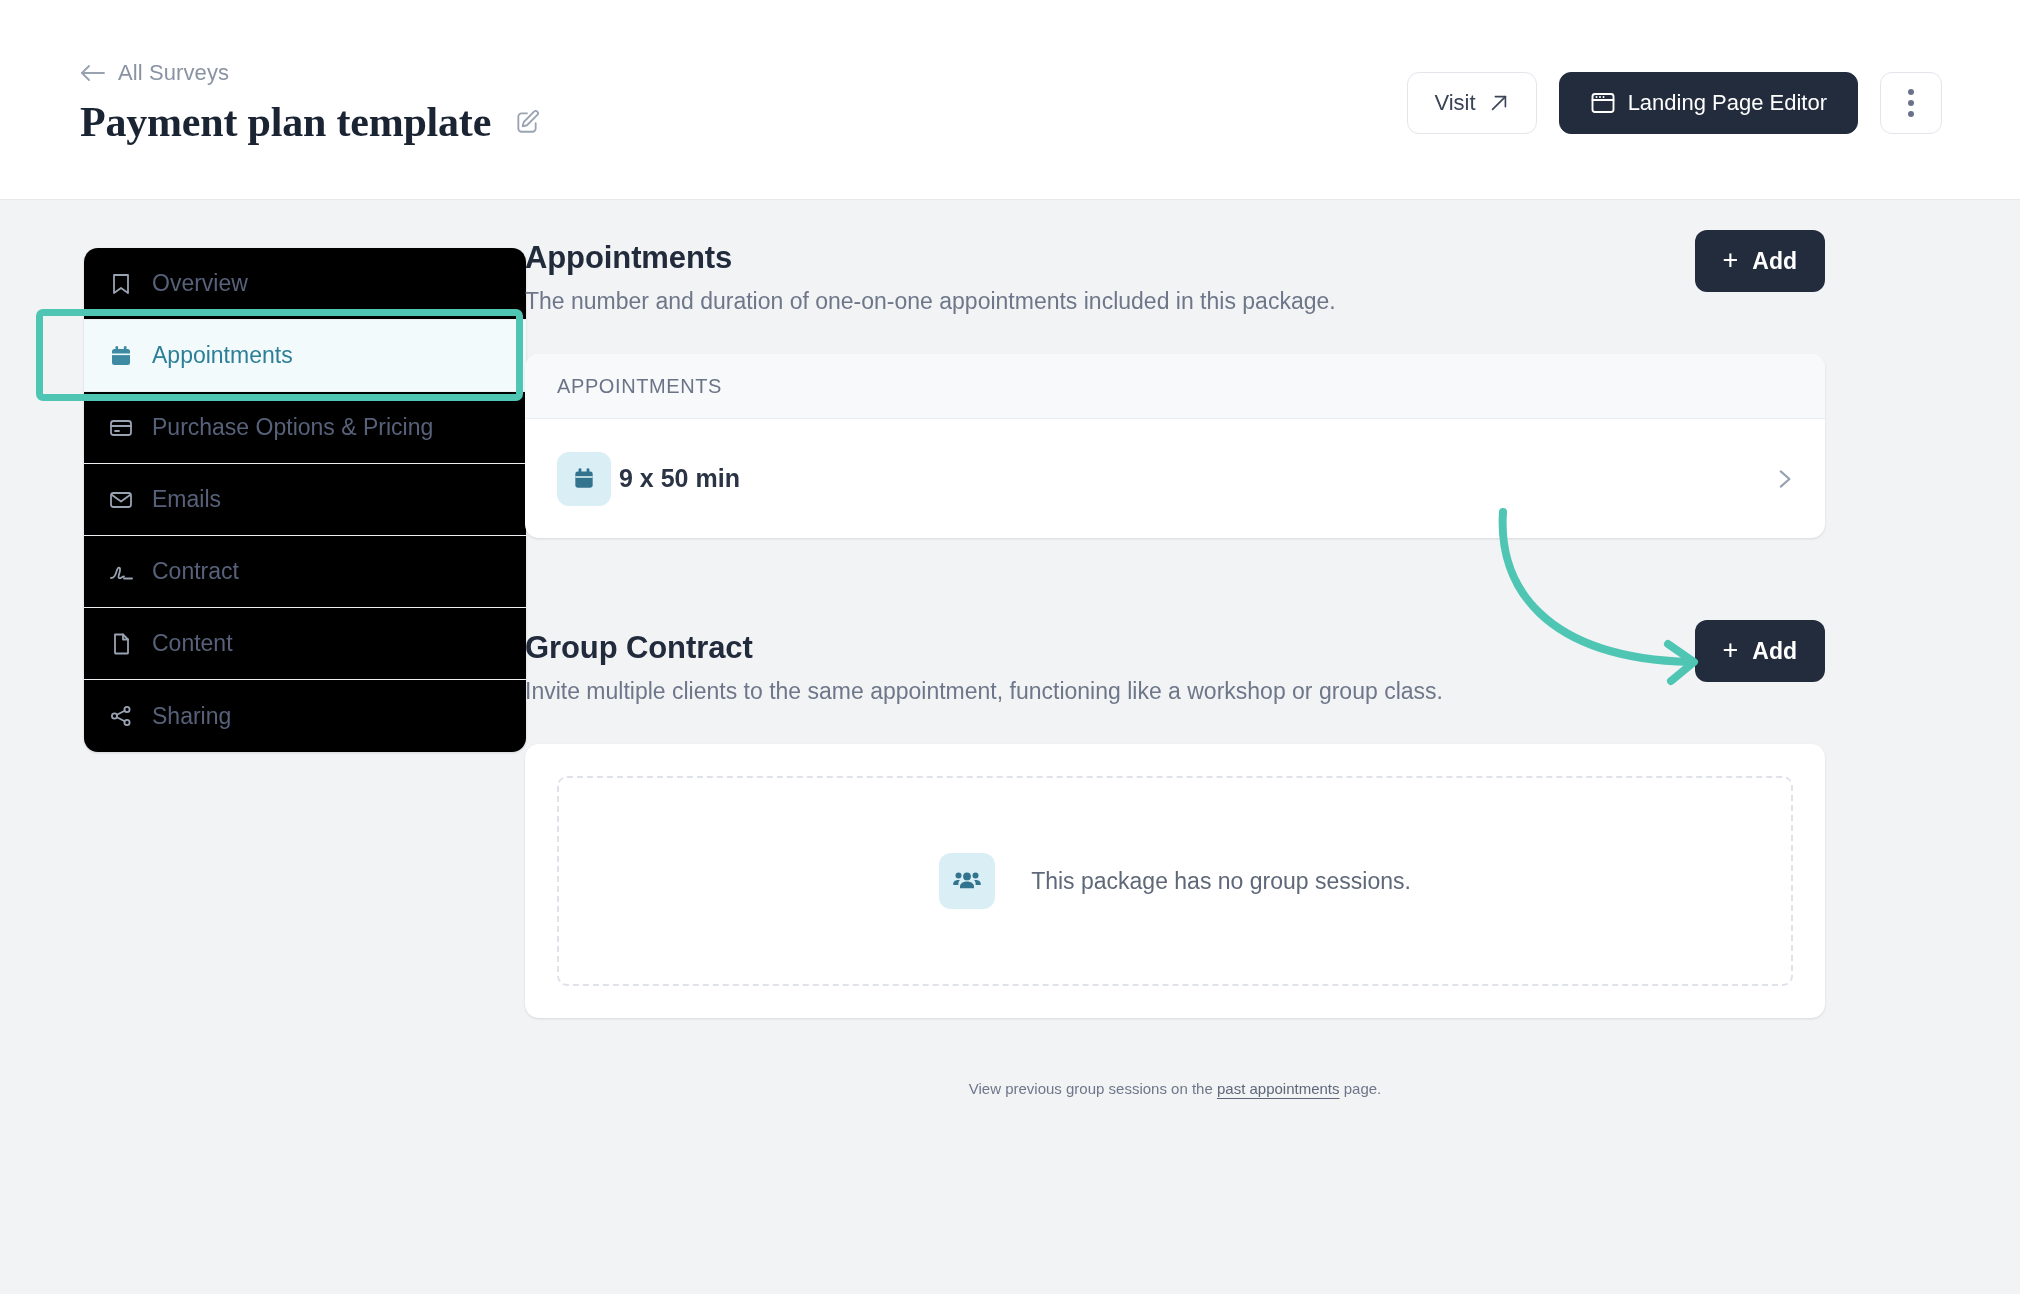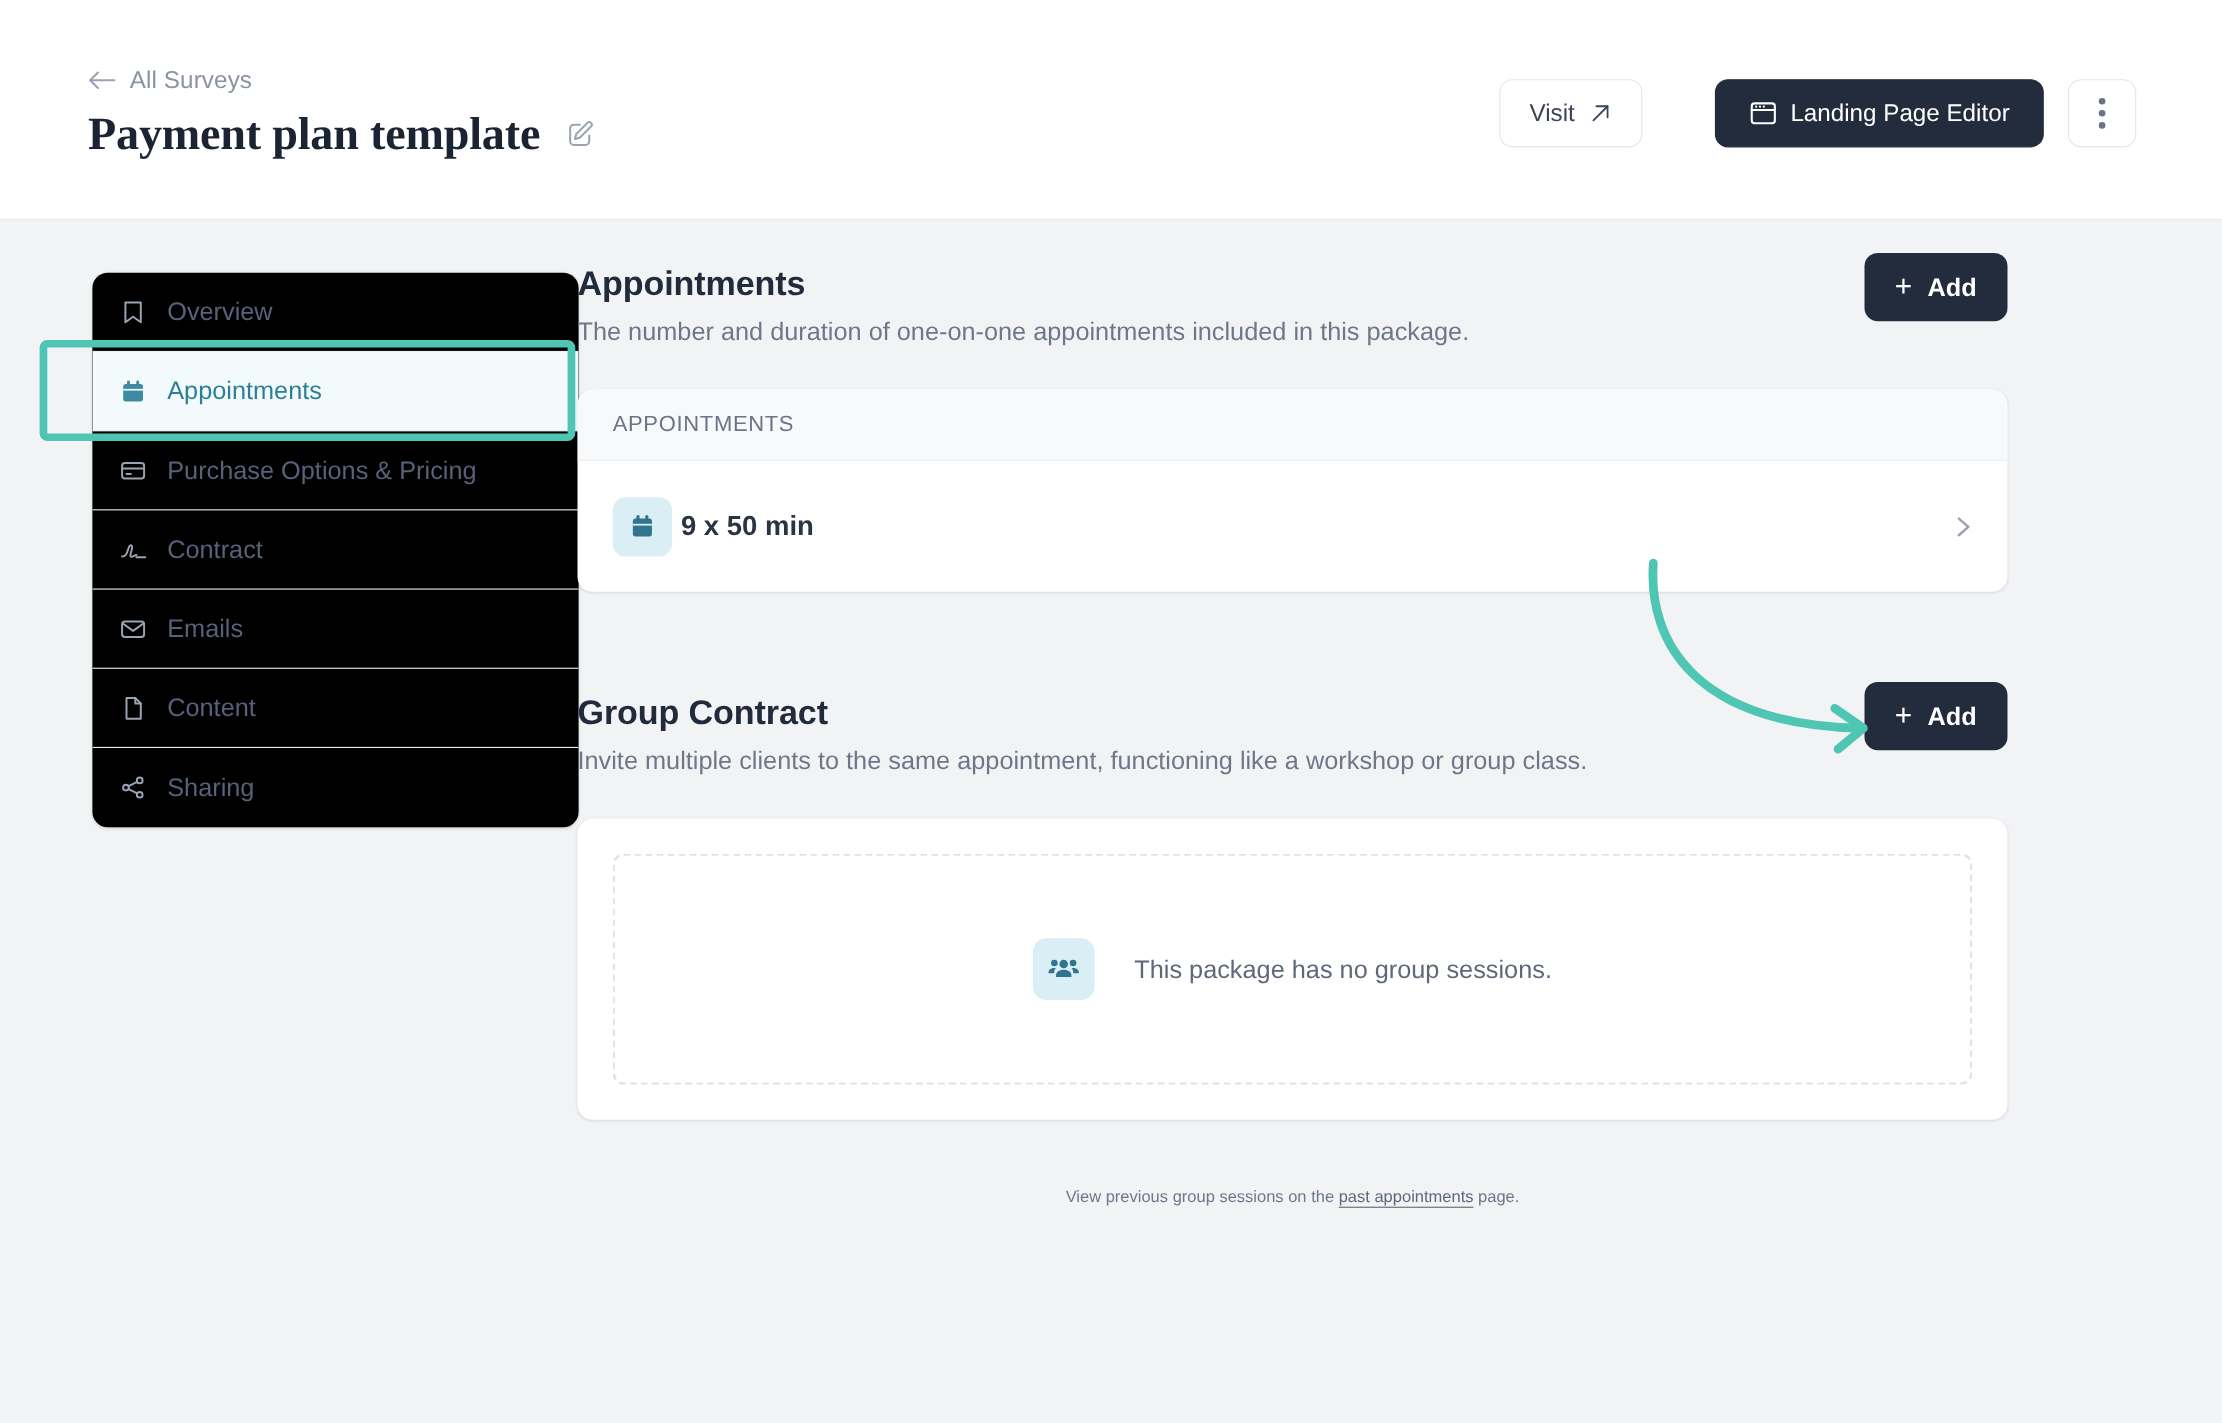--- a/index.html
+++ b/index.html
@@ -107,21 +107,20 @@
     border: 1px solid #e2e5ea;
     color: #3b4557;
   }
   .btn-dark {
     height: 62px;
     padding: 0 30px;
     background: #232c3d;
     border: 1px solid #232c3d;
     color: #ffffff;
     font-weight: 400;
-    margin-left: 44px;
   }
   .btn-icon-square {
     width: 62px; height: 62px;
     padding: 0;
     background: #ffffff;
     border: 1px solid #e2e5ea;
     color: #5c6577;
   }
 
   .kebab-dots { display: flex; flex-direction: column; gap: 5px; align-items: center; }
@@ -407,36 +406,36 @@
             <line x1="2" y1="10" x2="22" y2="10"></line>
             <line x1="6" y1="15" x2="10" y2="15"></line>
           </svg>
       </span>
       <span>Purchase Options &amp; Pricing</span>
     </div>
 
 
     <div class="nav-item">
       <span class="nav-ico">
+        <svg width="24" height="24" viewBox="0 0 24 24" fill="none" stroke="currentColor" stroke-width="1.8" stroke-linecap="round" stroke-linejoin="round">
+            <rect x="2" y="5" width="20" height="14" rx="2.5"></rect>
+            <polyline points="3,7 12,13.5 21,7"></polyline>
+          </svg>
+      </span>
+      <span>Emails</span>
+    </div>
+
+    <div class="nav-item">
+      <span class="nav-ico">
         <svg width="25" height="24" viewBox="0 0 25 24" fill="none" stroke="currentColor" stroke-width="1.8" stroke-linecap="round" stroke-linejoin="round">
             <path d="M2 18c3.5 0 4.5-3 6-8 1-3.3 3.4-3 3 .5-.4 3.5-2.6 6.5-1 7.5 1.4.9 3-1.5 5-1.5"></path>
             <line x1="15" y1="18.5" x2="23" y2="18.5"></line>
           </svg>
       </span>
       <span>Contract</span>
-    </div>
-
-    <div class="nav-item">
-      <span class="nav-ico">
-        <svg width="24" height="24" viewBox="0 0 24 24" fill="none" stroke="currentColor" stroke-width="1.8" stroke-linecap="round" stroke-linejoin="round">
-            <rect x="2" y="5" width="20" height="14" rx="2.5"></rect>
-            <polyline points="3,7 12,13.5 21,7"></polyline>
-          </svg>
-      </span>
-      <span>Emails</span>
     </div>
 
     <div class="nav-item">
       <span class="nav-ico">
         <svg width="22" height="24" viewBox="0 0 22 24" fill="none" stroke="currentColor" stroke-width="1.8" stroke-linecap="round" stroke-linejoin="round">
             <path d="M5 2.5h8l5 5V21a.5.5 0 0 1-.5.5h-12A.5.5 0 0 1 5 21V3a.5.5 0 0 1 .5-.5z"></path>
             <polyline points="13,2.5 13,7.5 18,7.5"></polyline>
           </svg>
       </span>
       <span>Content</span>

